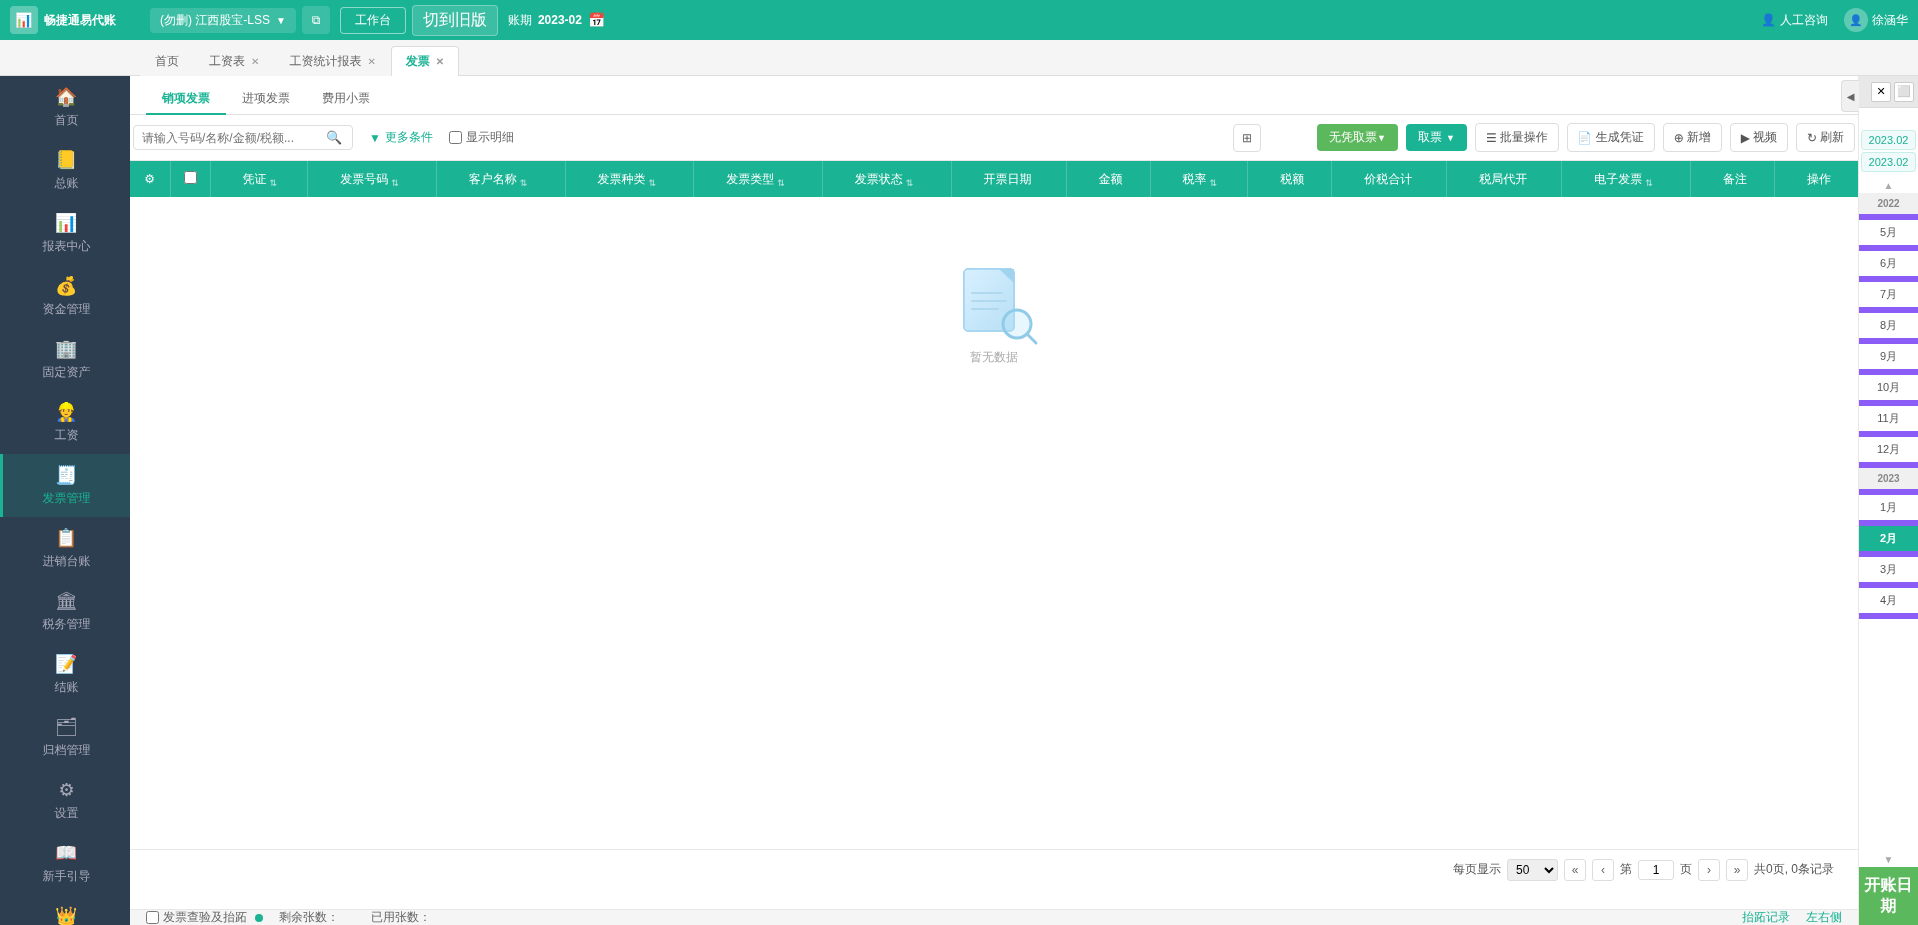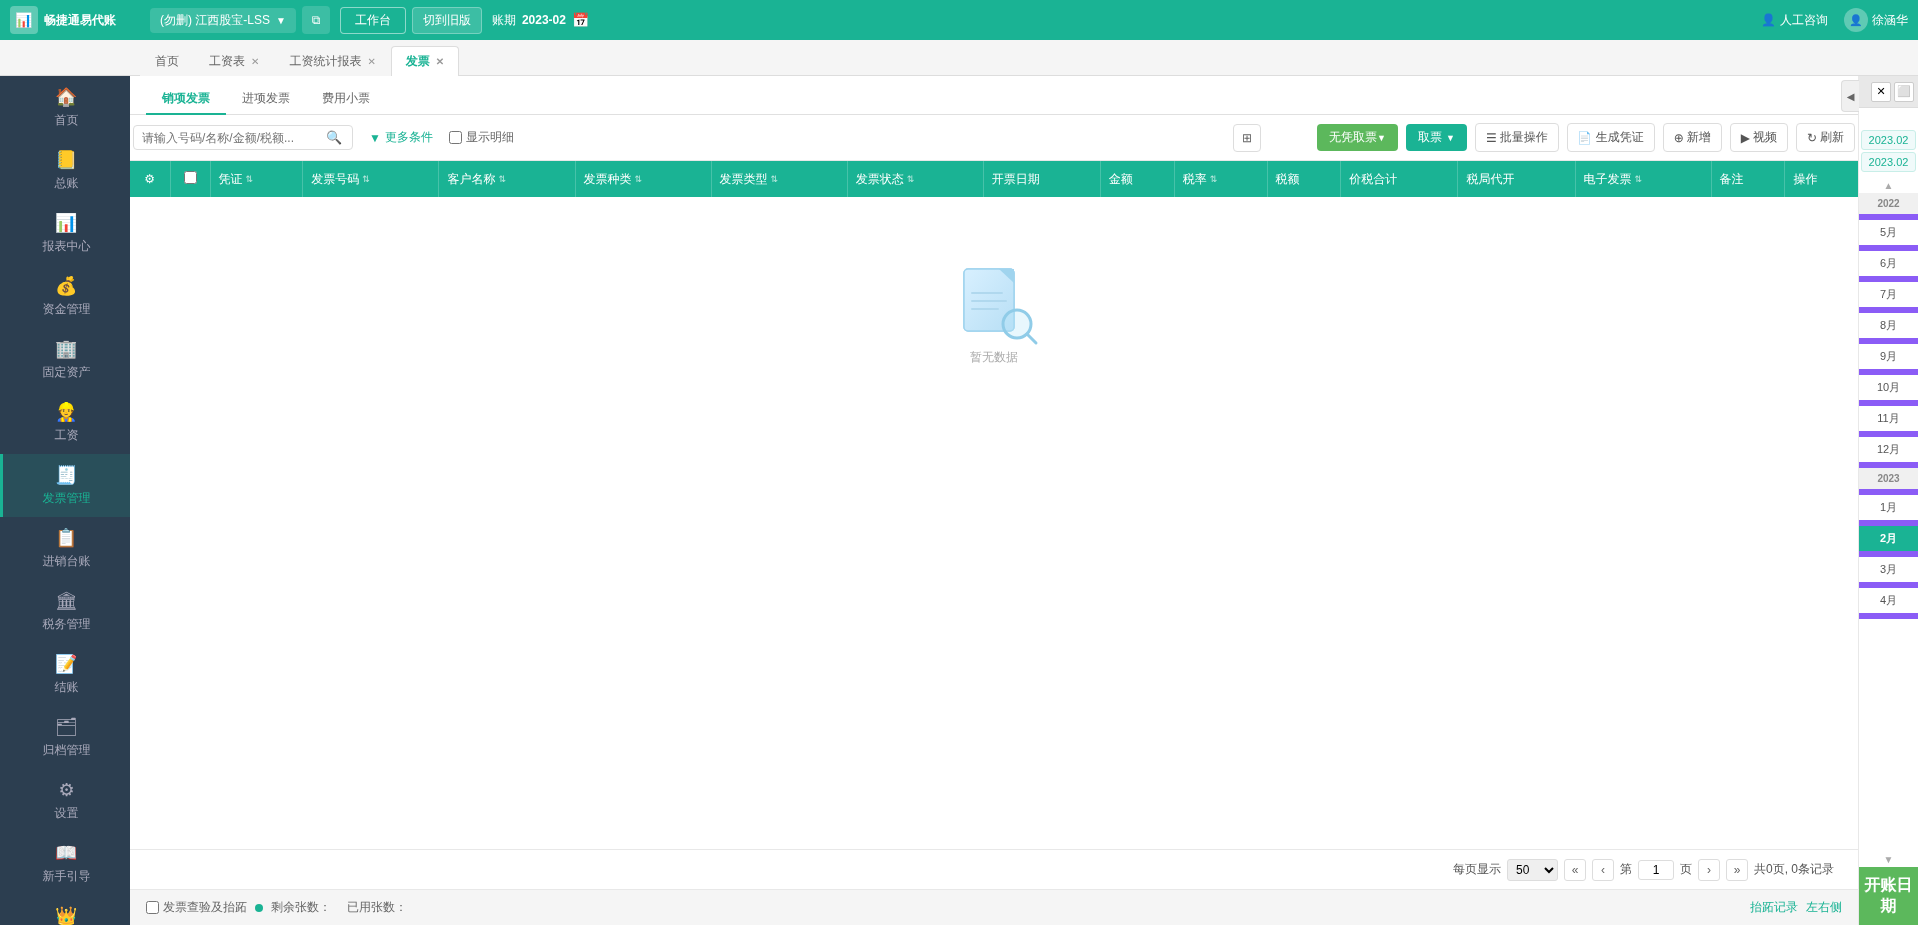--- a/index.html
+++ b/index.html
@@ -59,21 +59,21 @@
       font-size: 12px;
     }
     .switch-old-btn {
       background: rgba(255,255,255,0.15);
       border: 1px solid rgba(255,255,255,0.3);
       color: white;
       padding: 4px 10px;
       border-radius: 4px;
       cursor: pointer;
       margin-left: 6px;
-      font-size: 12px;
+      font-size: 16px;
     }
     .period-area {
       display: flex; align-items: center; gap: 6px;
       color: white; font-size: 12px; margin-left: 10px;
     }
     .period-icon { font-size: 14px; cursor: pointer; }
     .header-right {
       margin-left: auto;
       display: flex; align-items: center; gap: 16px;
       color: white;
@@ -271,21 +271,21 @@
     thead th {
       padding: 0 8px;
       text-align: left;
       font-weight: normal;
       font-size: 12px;
       border-right: 1px solid rgba(255,255,255,0.2);
       white-space: nowrap;
     }
     thead th:last-child { border-right: none; }
     .th-inner {
-      display: flex; align-items: center; gap: 3px;
+      display: flex; align-items: flex-end; gap: 3px; margin-left: 24px;
     }
     .sort-icon { font-size: 9px; opacity: 0.7; }
     .checkbox-col { width: 40px; text-align: center; }
     .no-data {
       display: flex; flex-direction: column; align-items: center; justify-content: center;
       padding: 60px 0;
       color: #aaa; font-size: 13px; gap: 12px;
     }
 
     
@@ -312,27 +312,28 @@
       border: 1px solid #ddd; border-radius: 3px;
       display: flex; align-items: center; justify-content: center;
       cursor: pointer; color: #666; font-size: 12px;
       background: white;
     }
     .page-input {
       width: 36px; border: 1px solid #ddd; border-radius: 3px;
       padding: 2px 4px; text-align: center; font-size: 12px;
     }
     .footer-bottom {
-      height: 36px;
+      height: 16px;
       background: #f5f5f5;
       border-top: 1px solid #e8e8e8;
       display: flex; align-items: center;
-      padding: 0 16px; gap: 8px;
+      padding: 0 16px; gap: 16px;
       font-size: 12px; color: #666;
       flex-shrink: 0;
+      margin-top: 20px;
     }
     .footer-link {
       color: #1ab394; cursor: pointer;
       text-decoration: none;
     }
     .dot-indicator {
       width: 8px; height: 8px;
       background: #1ab394; border-radius: 50%; display: inline-block;
       margin-left: 4px;
     }

